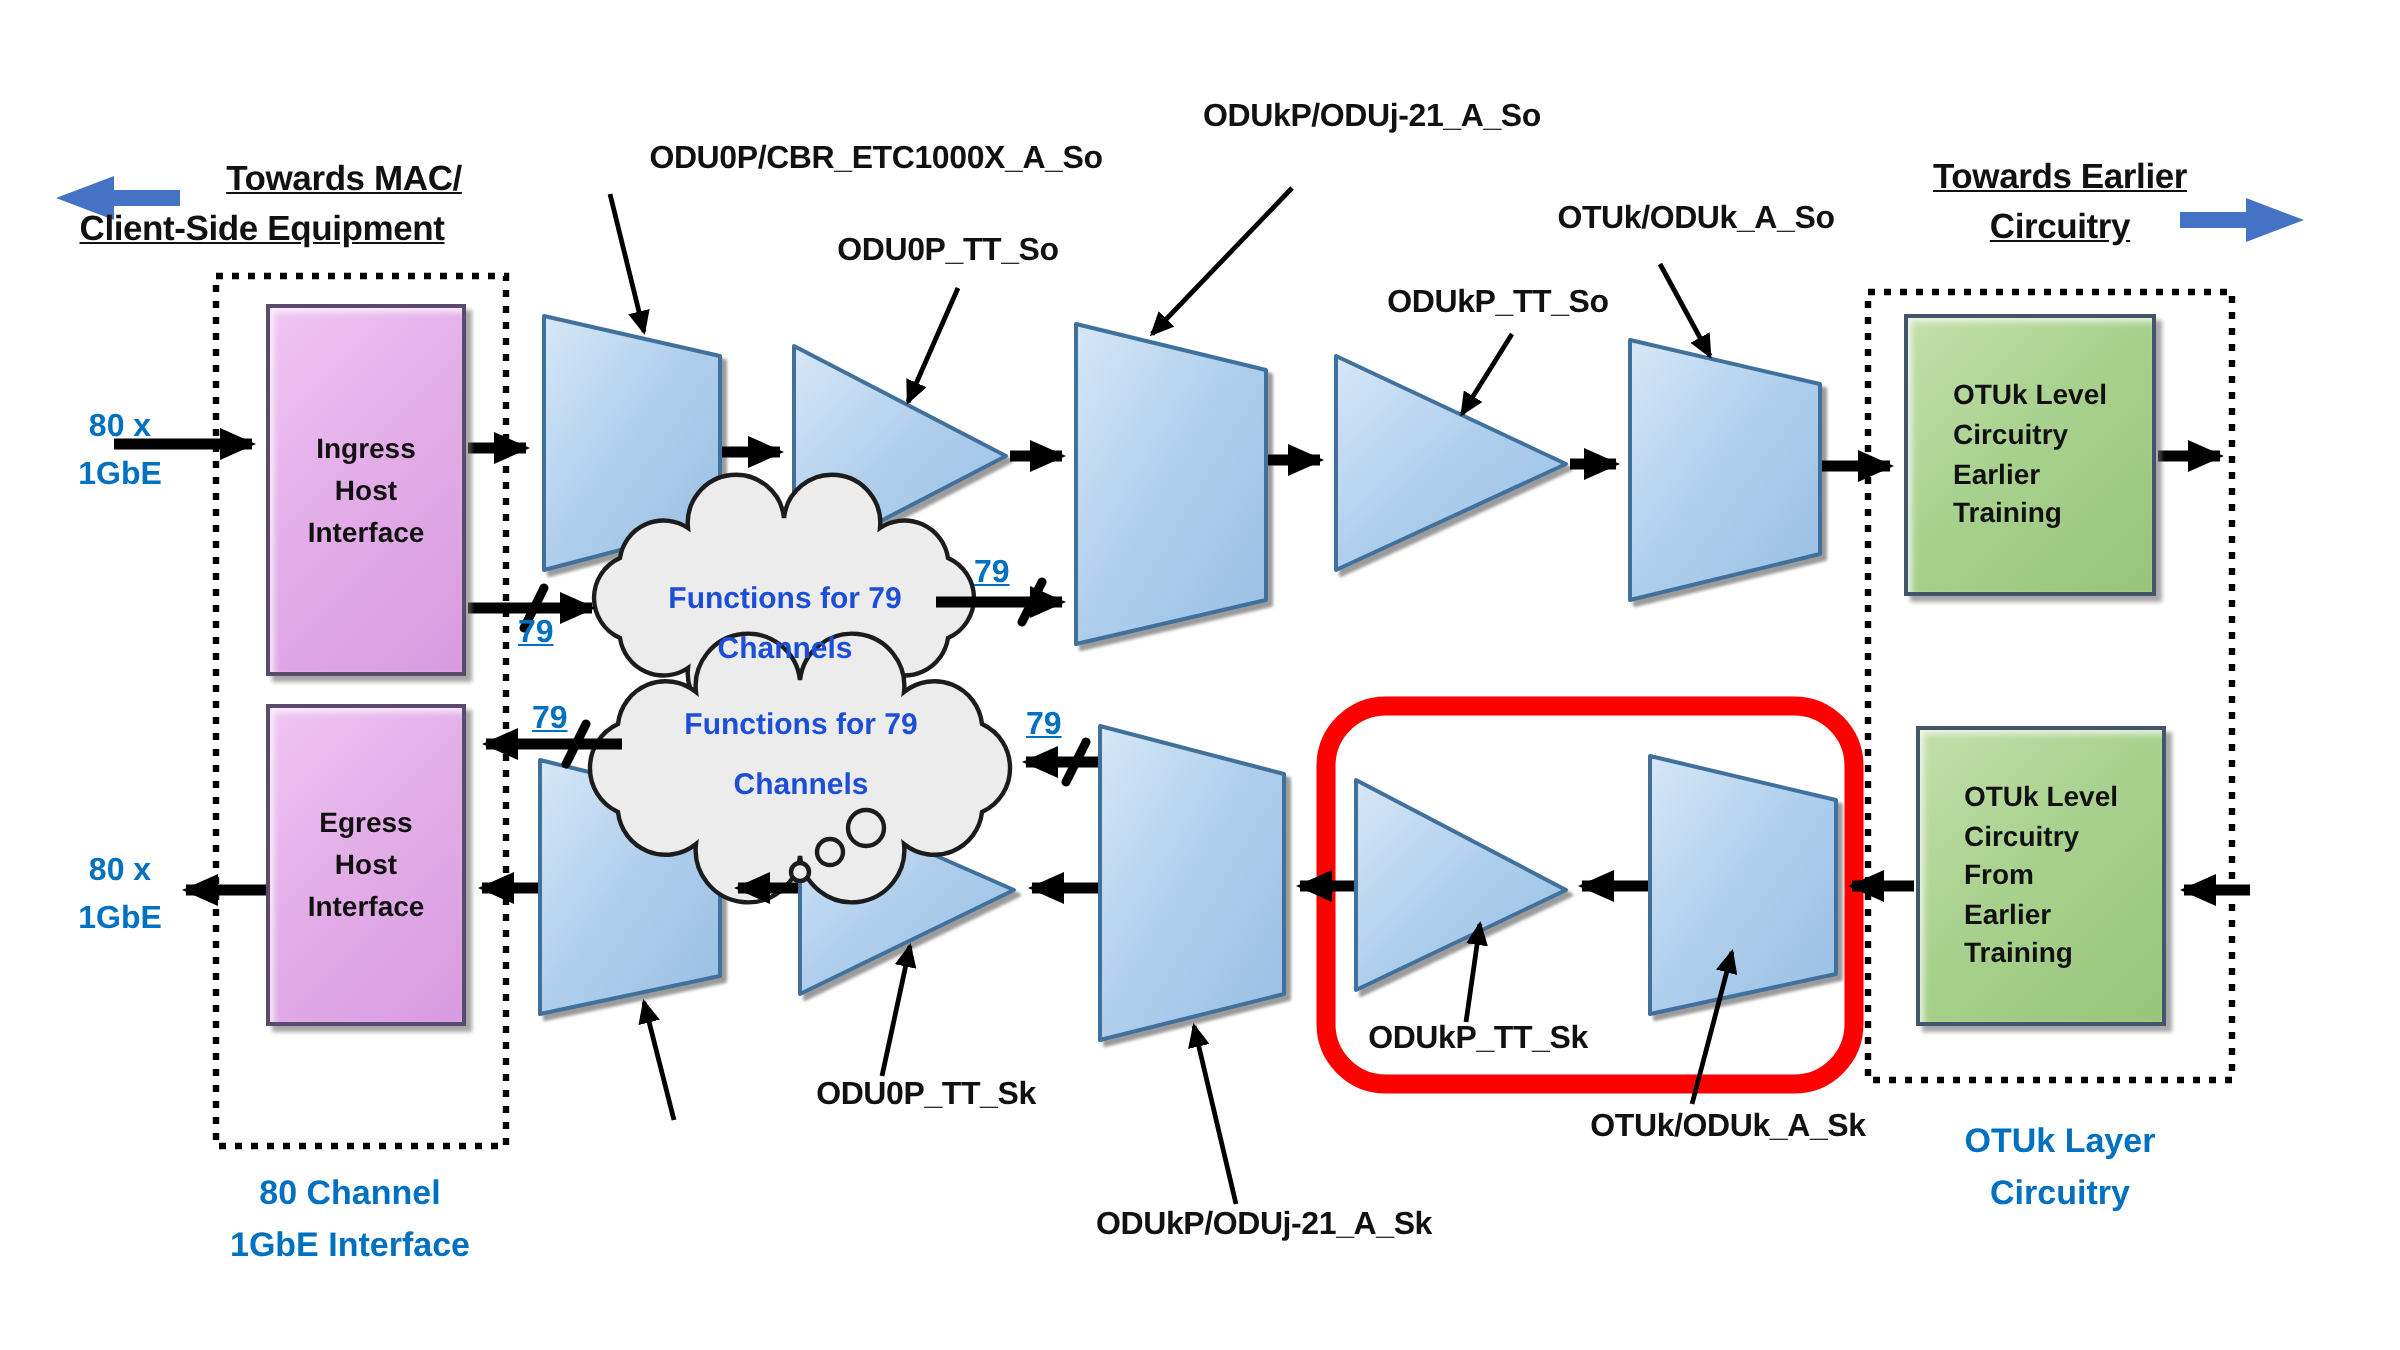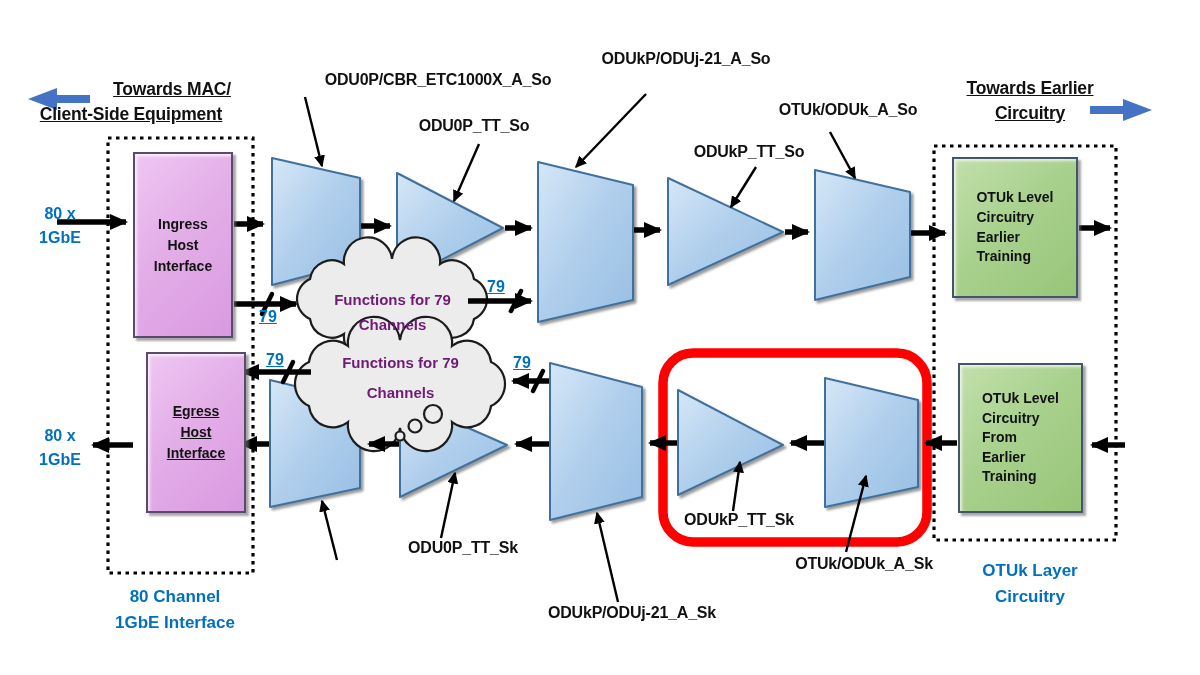--- a/index.html
+++ b/index.html
@@ -7,21 +7,21 @@
           font-family:"Liberation Sans",sans-serif;}
   #shapes{position:absolute;left:0;top:0;width:1200px;height:675px;z-index:1;}
   .lbl{position:absolute;font-weight:bold;color:#111;white-space:nowrap;z-index:5;}
   .pre{white-space:pre-line;text-align:center;}
   .fn{font-size:16px;letter-spacing:-0.2px;transform:translateX(-50%);}
   .hdr{font-size:17.5px;letter-spacing:-0.2px;transform:translateX(-50%);text-decoration:underline;}
   .blue{color:#0070C0;}
   .cap{font-size:17px;line-height:26px;transform:translateX(-50%);}
   .port{font-size:16px;line-height:24px;transform:translateX(-50%);}
   .n79{font-size:16px;z-index:6;text-decoration:underline;}
-  .cloudtxt{font-size:15px;color:#701a75;z-index:5;}
+  .cloudtxt{font-size:15px;color:#1d4ed8;z-index:5;}
   .hostbox{position:absolute;z-index:3;display:flex;align-items:center;justify-content:center;
            text-align:center;font-weight:bold;font-size:14px;line-height:1.5;color:#111;
            background:linear-gradient(135deg,#efc6f2 0%,#e3aee8 45%,#d99ae0 100%);
            border:2px solid #5a4a6e;
            box-shadow:inset 2px 2px 3px rgba(255,255,255,0.75), 3px 3px 2px rgba(110,110,110,0.6);}
   .otukbox{position:absolute;z-index:3;display:flex;align-items:center;justify-content:center;
            text-align:left;font-weight:bold;font-size:14px;line-height:1.4;color:#111;
            background:linear-gradient(135deg,#c2e0ab 0%,#a9d18e 45%,#98c579 100%);
            border:2px solid #44546A;
            box-shadow:inset 2px 2px 3px rgba(255,255,255,0.7), 3px 3px 2px rgba(110,110,110,0.6);}
@@ -120,21 +120,21 @@
     <line class="callout" marker-end="url(#ahs)" x1="733" y1="511" x2="740" y2="462"></line>
     <line class="callout" marker-end="url(#ahs)" x1="846" y1="552" x2="866" y2="476"></line>
 
     <polygon class="bluearrow" points="90,95 57,95 57,88 28,99 57,110 57,103 90,103"></polygon>
     <polygon class="bluearrow" points="1090,106 1123,106 1123,99 1152,110 1123,121 1123,114 1090,114"></polygon>
   </svg>
 
   <div class="hostbox pre" style="left:133px;top:152px;width:96px;height:182px;">Ingress
 Host
 Interface</div>
-  <div class="hostbox pre" style="left:146px;top:352px;width:96px;height:157px;text-decoration:underline;">Egress
+  <div class="hostbox pre" style="left:133px;top:352px;width:96px;height:157px;">Egress
 Host
 Interface</div>
 
   <div class="otukbox pre" style="left:952px;top:157px;width:122px;height:137px;">OTUk Level
 Circuitry
 Earlier
 Training</div>
   <div class="otukbox pre" style="left:958px;top:363px;width:121px;height:146px;">OTUk Level
 Circuitry
 From

